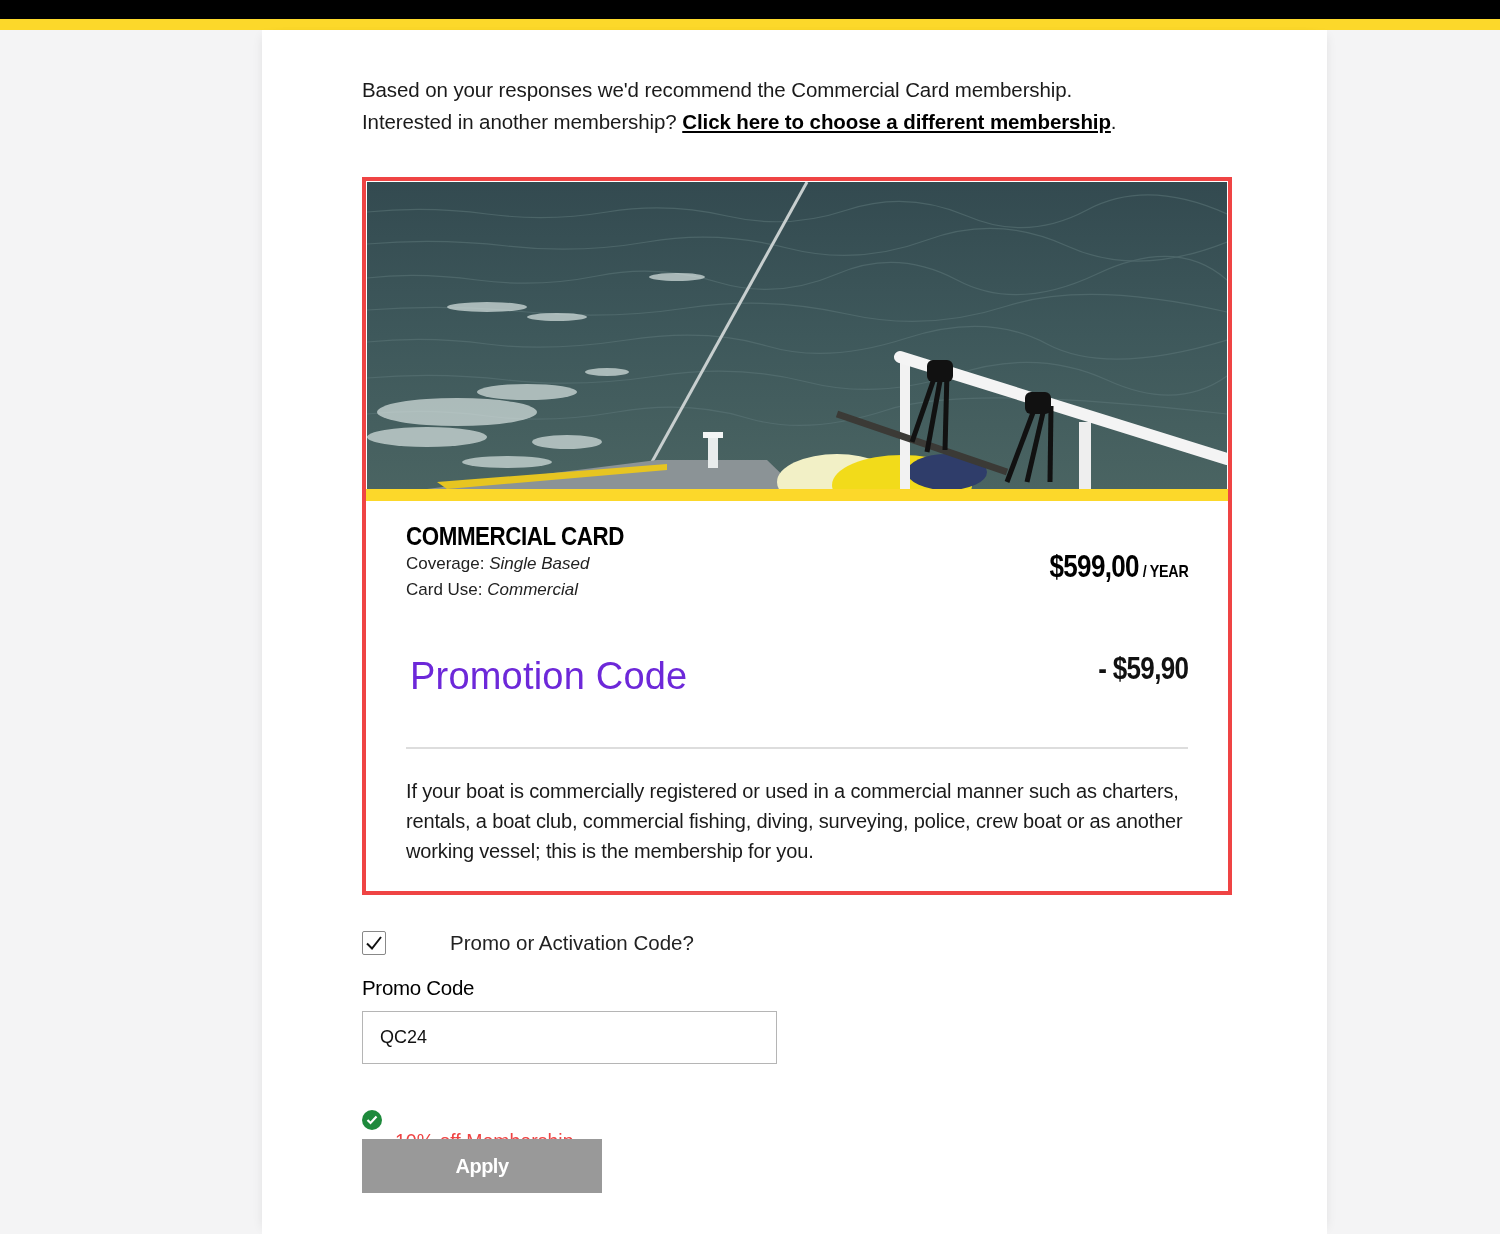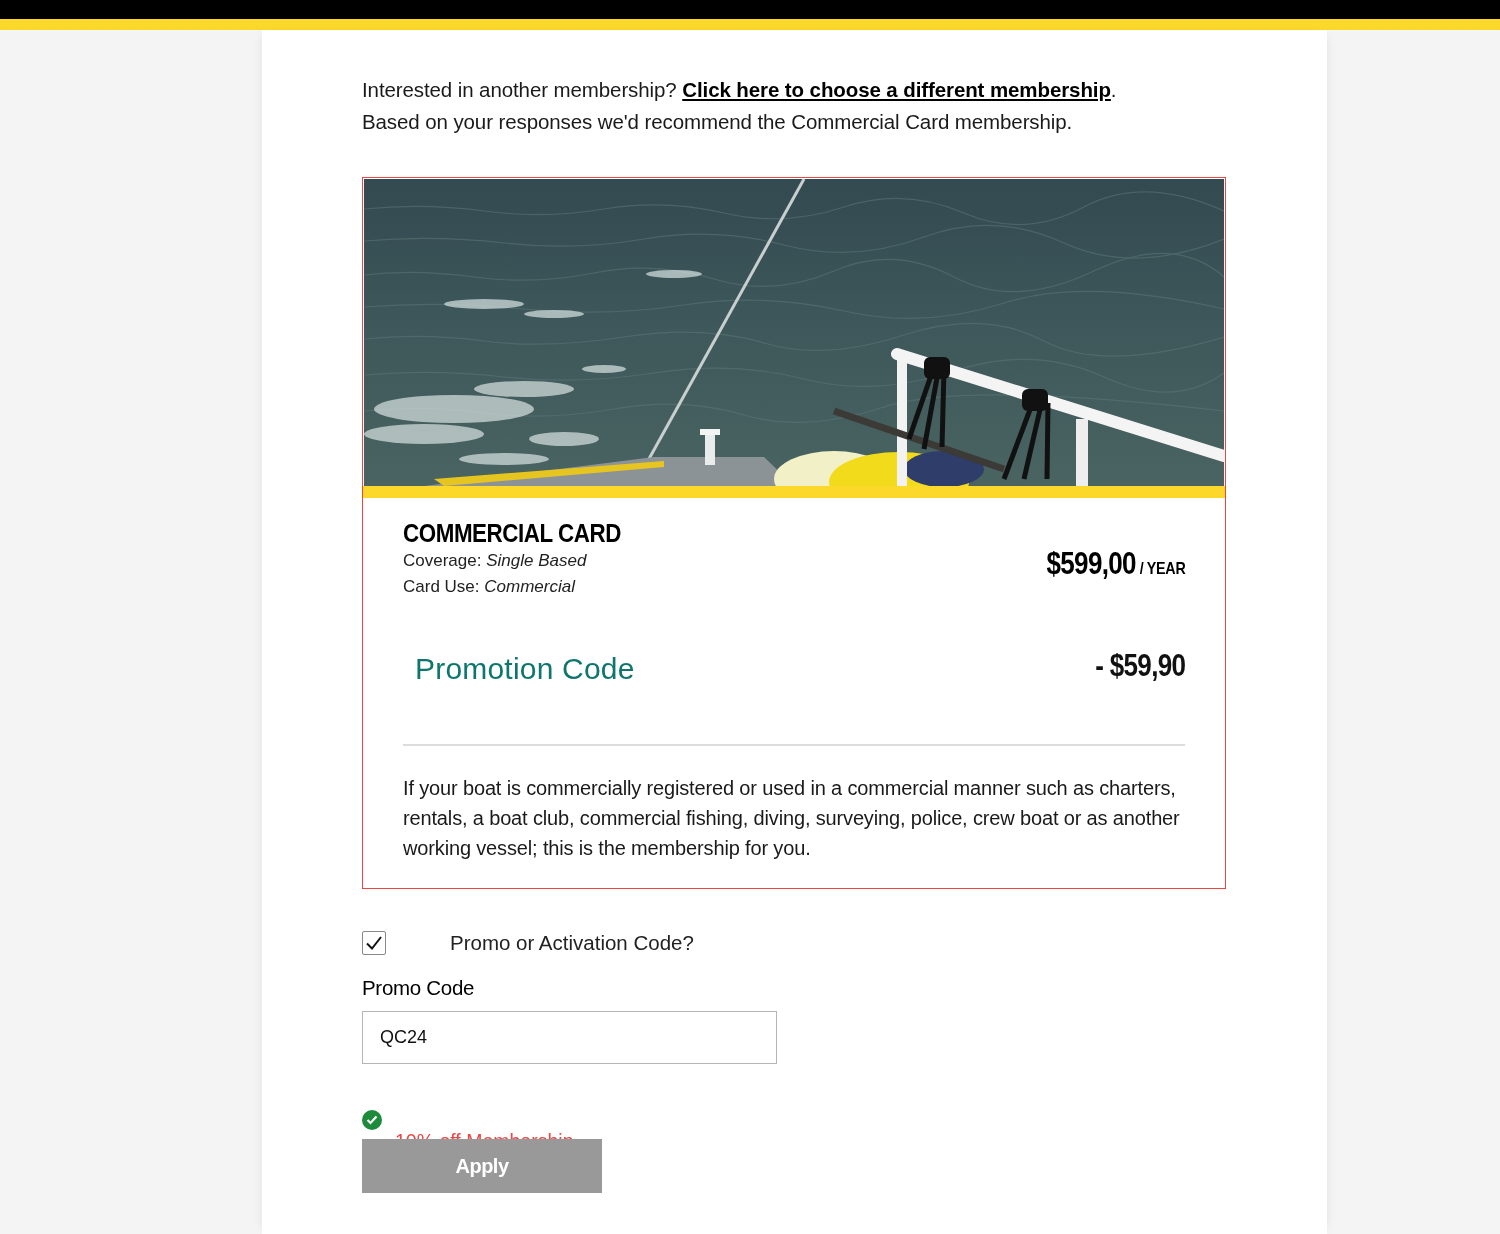--- a/index.html
+++ b/index.html
@@ -52,21 +52,21 @@
       color: #000;
       font-weight: bold;
       text-decoration: underline;
     }
     .card {
       position: absolute;
       left: 100px;
       top: 147px;
       width: 862px;
       height: 710px;
-      border: 1px solid #ef4444;
+      border: 4px solid #ef4444;
       background: #fff;
     }
     .hero {
       position: absolute;
       left: 1px; top: 1px;
       width: 860px;
       height: 307px;
       overflow: hidden;
       background: linear-gradient(180deg, #3a4f54 0%, #3f575c 40%, #46605f 70%, #3b5254 100%);
     }
@@ -122,23 +122,23 @@
     }
     .promo-row {
       position: absolute;
       left: 0;
       top: 130px;
       width: 782px;
       height: 50px;
     }
     .promo-label {
       position: absolute;
-      left: 12px; top: 4px;
-      font-size: 30px;
-      color: #0f766e;
+      left: 4px; top: 4px;
+      font-size: 38px;
+      color: #6d28d9;
       letter-spacing: 0.2px;
     }
     .promo-discount {
       position: absolute;
       right: 0; top: 0;
       font-size: 31px;
       font-weight: bold;
       transform: scaleX(0.84);
       transform-origin: right center;
       letter-spacing: -0.8px;
@@ -252,25 +252,25 @@
   </style>
 </head>
 <body>
 
 <div class="topbar"></div>
 <div class="yellowbar"></div>
 
 <div class="page">
 
   <div class="intro">
+    <div>Based on your responses we'd recommend the Commercial Card membership.</div>
     <div>
       <span>Interested in another membership?</span>
       <a href="#">Click here to choose a different membership</a><span>.</span>
     </div>
-    <div>Based on your responses we'd recommend the Commercial Card membership.</div>
   </div>
 
   <div class="card">
     <div class="hero" aria-label="Stern of a boat with railing and yellow fender over open water">
       <svg width="860" height="307" viewBox="0 0 860 307" xmlns="http://www.w3.org/2000/svg">
         <defs>
           <linearGradient id="sea" x1="0" y1="0" x2="0" y2="1">
             <stop offset="0" stop-color="#334a50"></stop>
             <stop offset="0.5" stop-color="#3e585b"></stop>
             <stop offset="1" stop-color="#4a6462"></stop>

